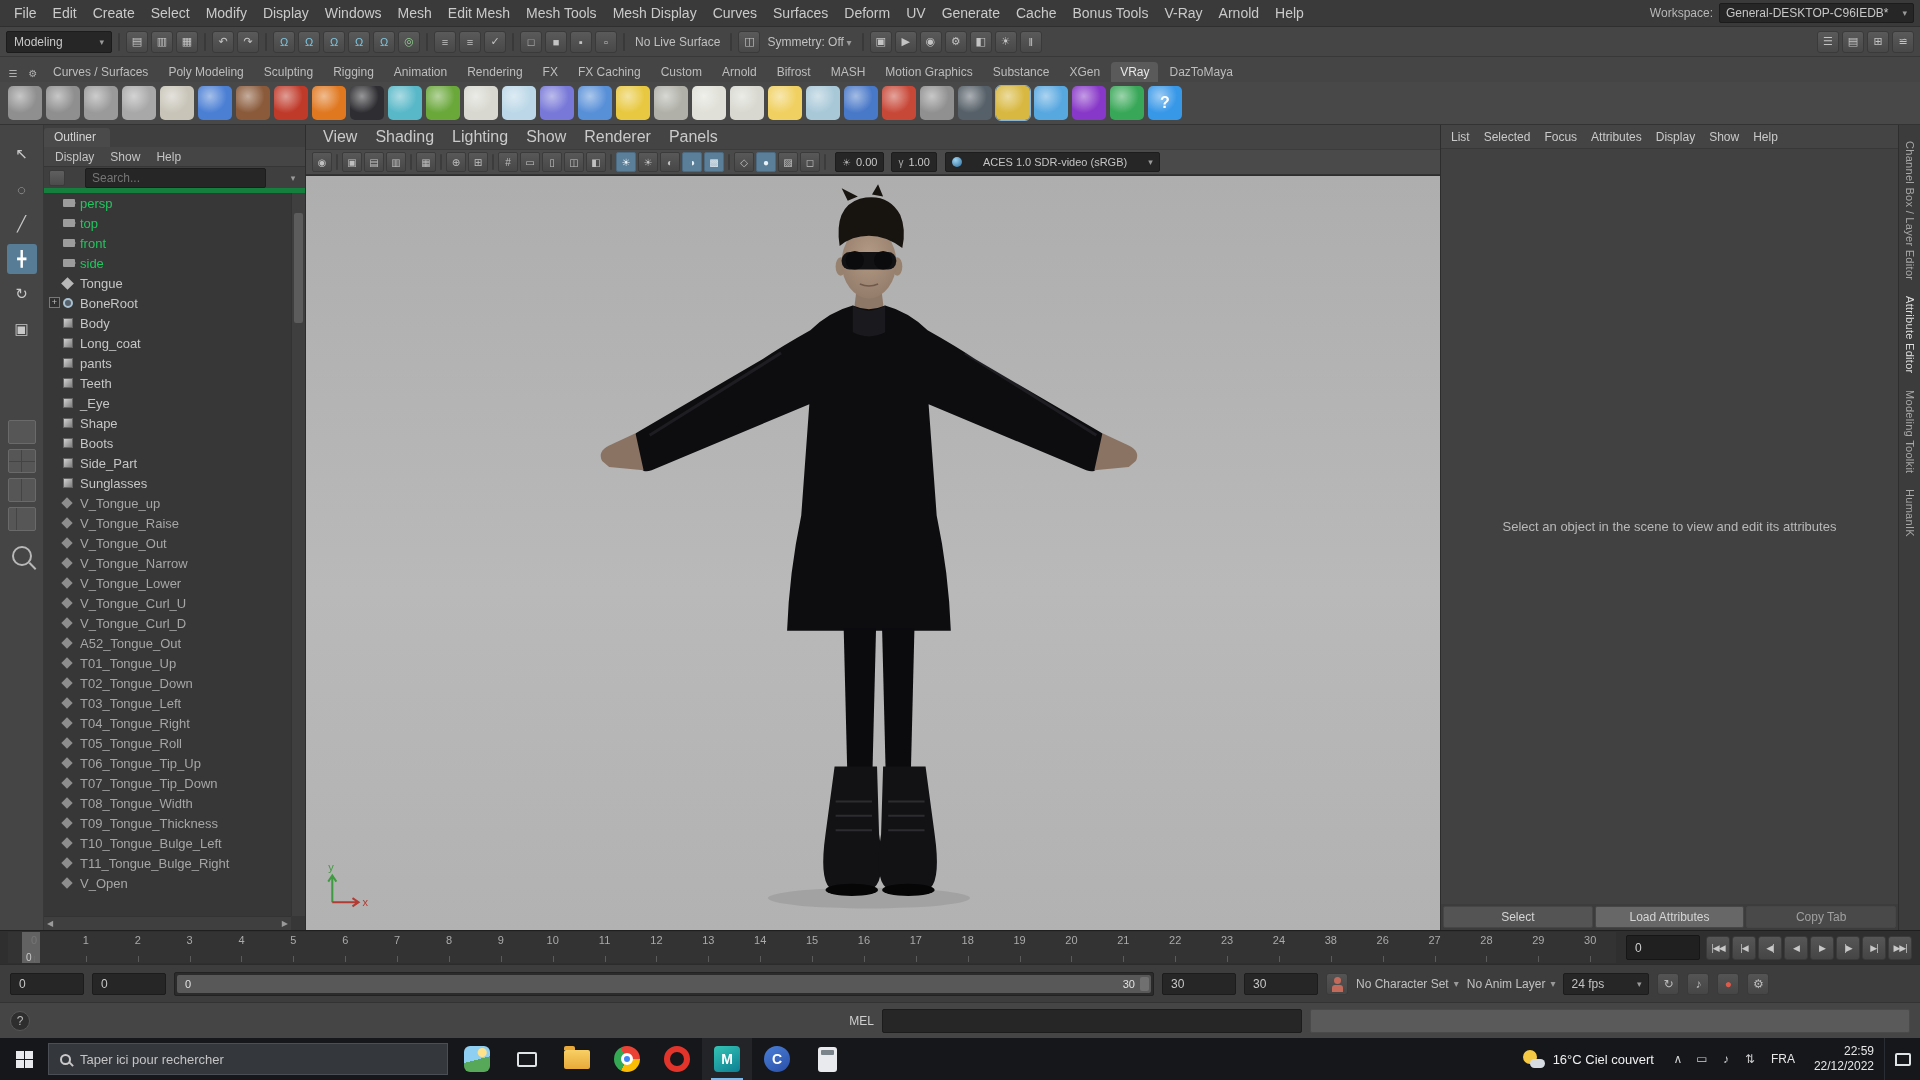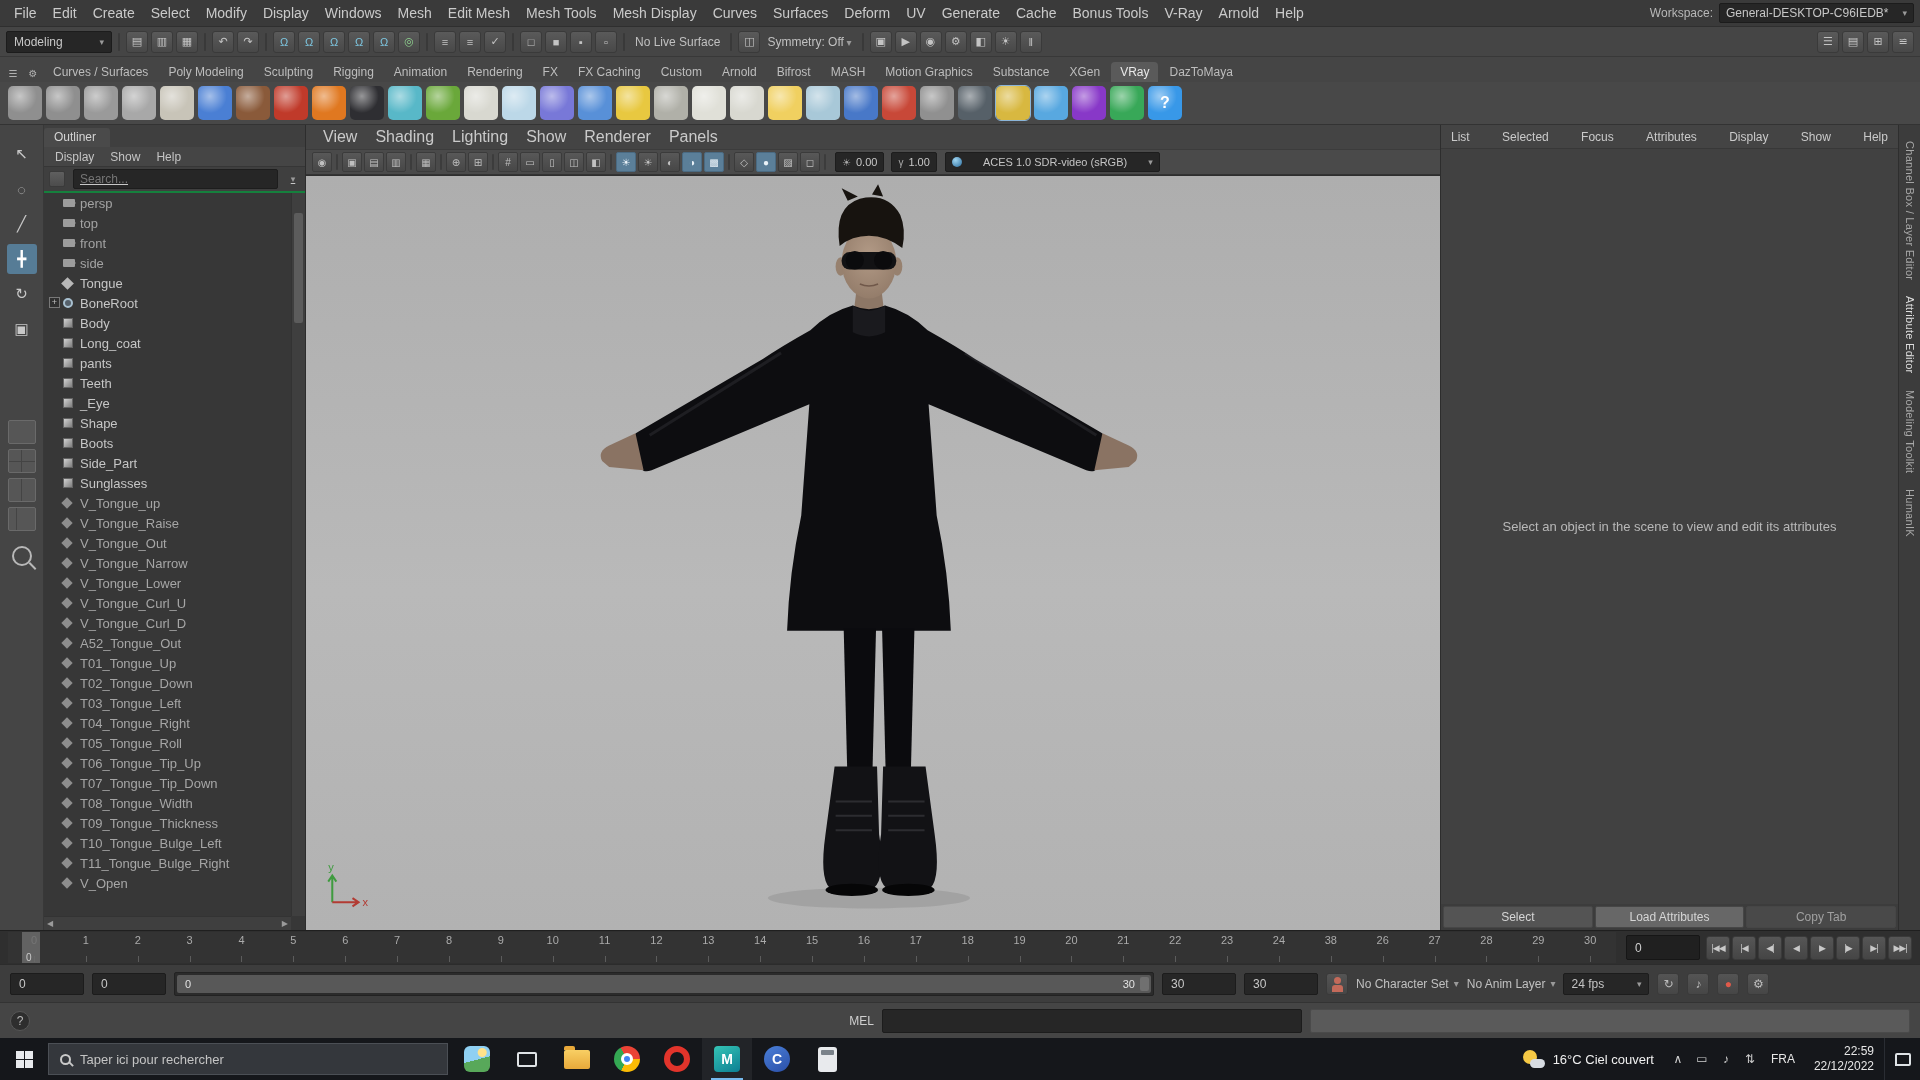--- a/index.html
+++ b/index.html
@@ -50,28 +50,28 @@
 .ly2{background:linear-gradient(#444,#444) 50% 0/1px 100% no-repeat,#565656;}
 .ly3{background:linear-gradient(#444,#444) 30% 0/1px 100% no-repeat,#565656;}
 .magni{width:20px;height:20px;border:2px solid #b8b8b8;border-radius:50%;position:relative;margin-top:10px;}
 .magni::after{content:"";position:absolute;width:9px;height:2px;background:#b8b8b8;transform:rotate(45deg);right:-7px;bottom:-3px;}
 
 .outliner{width:262px;flex:0 0 262px;background:#3b3b3b;display:flex;flex-direction:column;border-right:1px solid #2d2d2d;}
 .o-header{height:22px;flex:0 0 22px;background:#3f3f3f;display:flex;align-items:flex-end;}
 .o-tab{background:#4a4a4a;padding:2px 14px 3px 10px;font-size:12px;color:#d4d4d4;border-radius:3px 3px 0 0;}
 .o-menus{height:20px;flex:0 0 20px;display:flex;gap:2px;padding:0 4px;background:#454545;border-bottom:1px solid #363636;}
 .o-menu{font-size:12px;color:#c4c4c4;padding:0 7px;line-height:20px;}
-.o-search{height:26px;flex:0 0 26px;display:flex;align-items:center;gap:8px;padding:2px 5px;background:#3f3f3f;border-bottom:2px solid #15803d;text-decoration:underline;}
+.o-search{height:26px;flex:0 0 26px;display:flex;align-items:center;gap:20px;padding:2px 5px;background:#3f3f3f;border-bottom:5px solid #15803d;}
 .o-filter{width:16px;height:16px;background:linear-gradient(#5f5f5f,#4c4c4c);border:1px solid #3a3a3a;border-radius:2px;}
 .o-search input{flex:1;height:20px;background:#262626;border:1px solid #1d1d1d;color:#b5b5b5;font-size:12px;padding:0 6px;border-radius:2px;font-family:inherit;}
 .o-dd{width:14px;color:#9a9a9a;font-size:9px;text-align:center;}
 .o-list{flex:1;position:relative;background:#373737;overflow:hidden;}
 .o-rows{position:absolute;top:0;left:0;right:14px;bottom:14px;overflow:hidden;}
 .o-row{height:20px;display:flex;align-items:center;padding-left:36px;position:relative;font-size:13px;color:#c6c6c6;}
-.o-row.dim .o-label{color:#a3a3a3;}
+.o-row.dim .o-label{color:#22c55e;}
 .o-row.dim2 .o-label{color:#a6a6a6;}
 .o-exp{position:absolute;left:5px;top:4px;width:11px;height:11px;border:1px solid #787878;color:#c0c0c0;font-size:9px;line-height:9px;text-align:center;background:#2f2f2f;display:none;}
 .o-row.has-exp .o-exp{display:block;}
 .o-ic{position:absolute;left:19px;top:4px;width:12px;height:12px;}
 .t-camera .o-ic{top:6px;height:8px;background:#9c9c9c;border-radius:1px;}
 .t-camera .o-ic::after{content:"";position:absolute;right:-4px;top:1px;border:3px solid transparent;border-left:4px solid #9c9c9c;}
 .t-mesh .o-ic{width:10px;height:10px;top:5px;background:linear-gradient(135deg,#d2d2d2,#7e7e7e);border:1px solid #646464;}
 .t-blend .o-ic{width:9px;height:9px;top:6px;background:#b8b8b8;transform:rotate(45deg);}
 .t-target .o-ic{width:8px;height:8px;top:6px;background:#8e8e8e;transform:rotate(45deg);}
 .t-joint .o-ic{width:10px;height:10px;top:5px;border:2px solid #a8c0d0;border-radius:50%;background:#55606a;}
@@ -87,21 +87,21 @@
 .vp-ic.sep{width:2px;min-width:2px;flex:0 0 2px;background:#3c3c3c;border:none;height:16px;margin:0 2px;}
 .vp-ic.on{background:#5b7f99;color:#eaf2f8;border-color:#4a6a82;}
 .vp-field{height:20px;background:#262626;border:1px solid #1d1d1d;border-radius:2px;color:#c8c8c8;font-size:11px;display:flex;align-items:center;padding:0 6px;gap:5px;margin-left:5px;}
 .vp-field .fi{color:#a8a8a8;font-size:10px;}
 .vp-cs{margin-left:6px;height:20px;min-width:215px;background:#262626;border:1px solid #1d1d1d;border-radius:2px;display:flex;align-items:center;gap:6px;padding:0 6px;font-size:11px;color:#c4c4c4;justify-content:space-between;}
 .cs-dot{width:10px;height:10px;border-radius:50%;background:radial-gradient(circle at 35% 30%,#9fd4f0,#2a6d9e);flex:0 0 10px;}
 .vp-canvas{flex:1;position:relative;border-top:1px solid #2e2e2e;min-height:0;}
 .vp-canvas svg{position:absolute;inset:0;width:100%;height:100%;}
 
 .attr{width:458px;flex:0 0 458px;background:#434343;display:flex;flex-direction:column;border-left:1px solid #2d2d2d;}
-.ae-menus{height:24px;flex:0 0 24px;display:flex;align-items:center;padding:0 3px;background:#444;border-bottom:1px solid #383838;justify-content:space-between;}
+.ae-menus{height:24px;flex:0 0 24px;display:flex;align-items:center;padding:0 3px;background:#444;border-bottom:1px solid #383838;}
 .ae-menus .menu-item{padding:0 7px;font-size:12px;line-height:24px;}
 .ae-body{flex:1;display:flex;align-items:center;justify-content:center;background:#414141;padding:0 40px;text-align:center;}
 .ae-msg{font-size:13px;color:#b8b8b8;}
 .ae-btns{height:26px;flex:0 0 26px;display:flex;gap:2px;padding:2px;background:#3c3c3c;}
 .ae-btn{flex:1;background:#545454;border:1px solid #464646;color:#d6d6d6;font-size:12px;display:flex;align-items:center;justify-content:center;border-radius:2px;}
 .ae-btn.hl{background:#676767;}
 .ae-btn.dimbtn{background:#494949;color:#a0a0a0;}
 
 .sidestrip{width:22px;flex:0 0 22px;background:#3c3c3c;display:flex;flex-direction:column;align-items:center;padding-top:16px;gap:16px;border-left:1px solid #2e2e2e;}
 .side-tab{writing-mode:vertical-rl;font-size:11px;color:#a8a8a8;letter-spacing:.3px;white-space:nowrap;}

